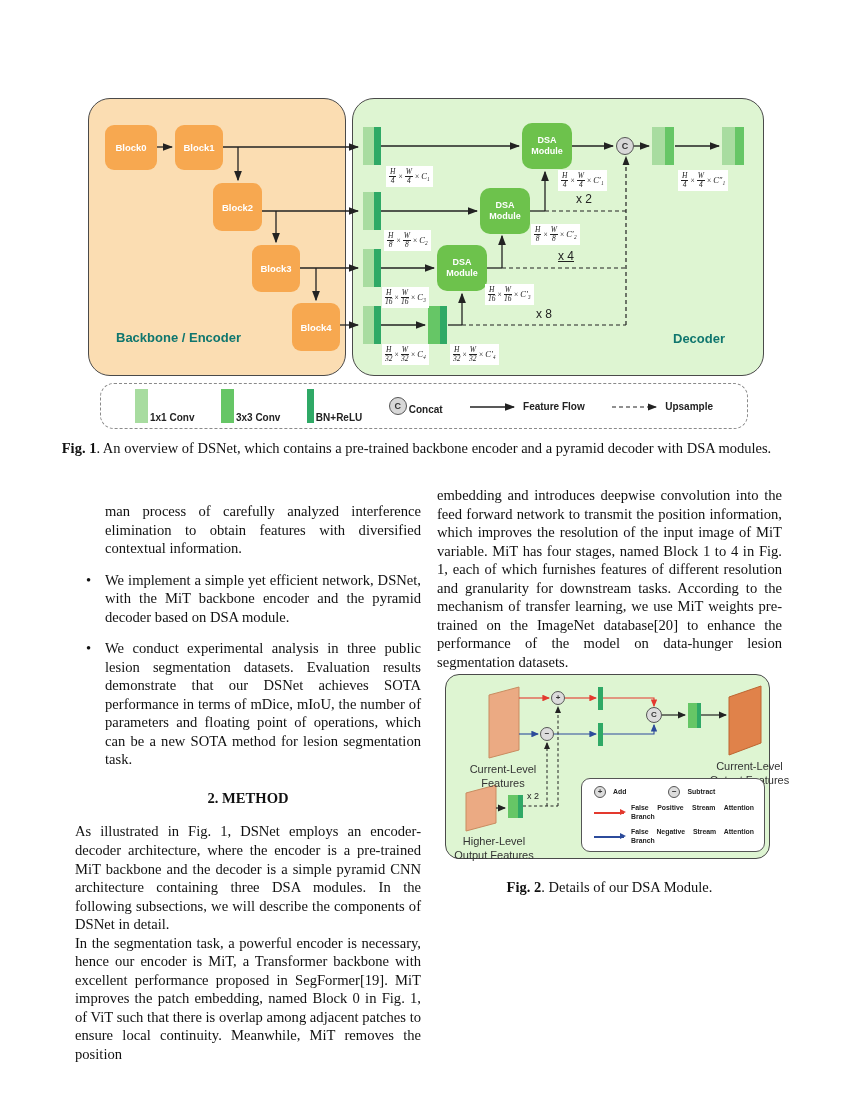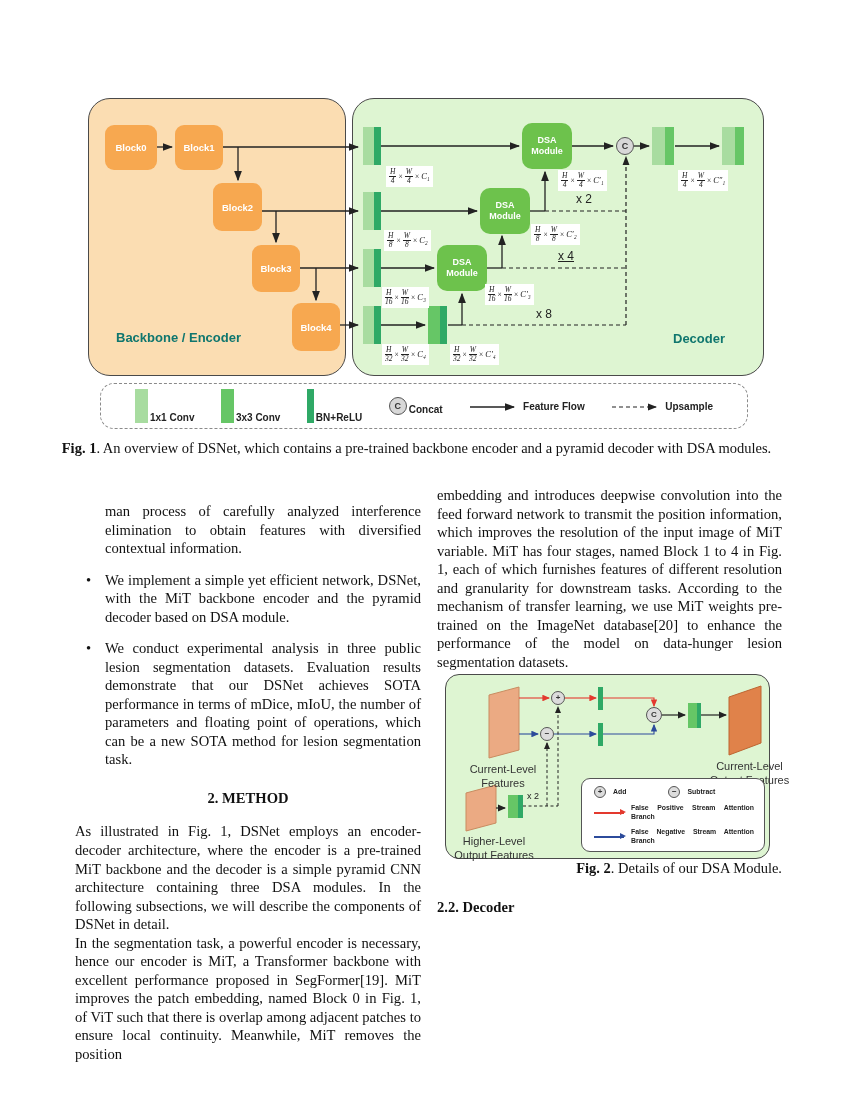--- a/index.html
+++ b/index.html
@@ -106,21 +106,21 @@
   .mini-arrow { position:relative; width:30px; height:2px; flex:none; }
   .mini-arrow::after {
     content:''; position:absolute; right:-2px; top:-2.6px;
     border-left:6px solid; border-top:3.6px solid transparent; border-bottom:3.6px solid transparent;
     border-left-color:inherit;
   }
   .ma-red  { background:var(--fp-red);  border-left-color:var(--fp-red); color:var(--fp-red); }
   .ma-red::after { border-left-color:var(--fp-red); }
   .ma-blue { background:var(--fn-blue); color:var(--fn-blue); }
   .ma-blue::after { border-left-color:var(--fn-blue); }
-  #fig2-caption { text-align:right; font-size:14.5px; }
+  #fig2-caption { text-align:center; font-size:14.5px; margin-top:19px; }
   .f2-x2 { position:absolute; font-size:9px; font-family:"Liberation Sans",sans-serif; color:#222; z-index:3; }
 </style>
 </head>
 <body>
 
 <div id="page">
 
   <div id="fig1">
     <div id="encoder-box" class="panel"></div>
     <div id="decoder-box" class="panel"></div>
@@ -490,16 +490,15 @@
           <span class="mini-arrow ma-blue"></span>
           <span class="f2l-txt">False Negative Stream Attention Branch</span>
         </div>
       </div>
     </div>
 
     <div id="fig2-caption">
       <span class="cap-label">Fig. 2</span><span>. Details of our DSA Module.</span>
     </div>
 
-    <div class="sub-head">2.2. Decoder</div>
   </div>
 
 </div>
 
 </body></html>

